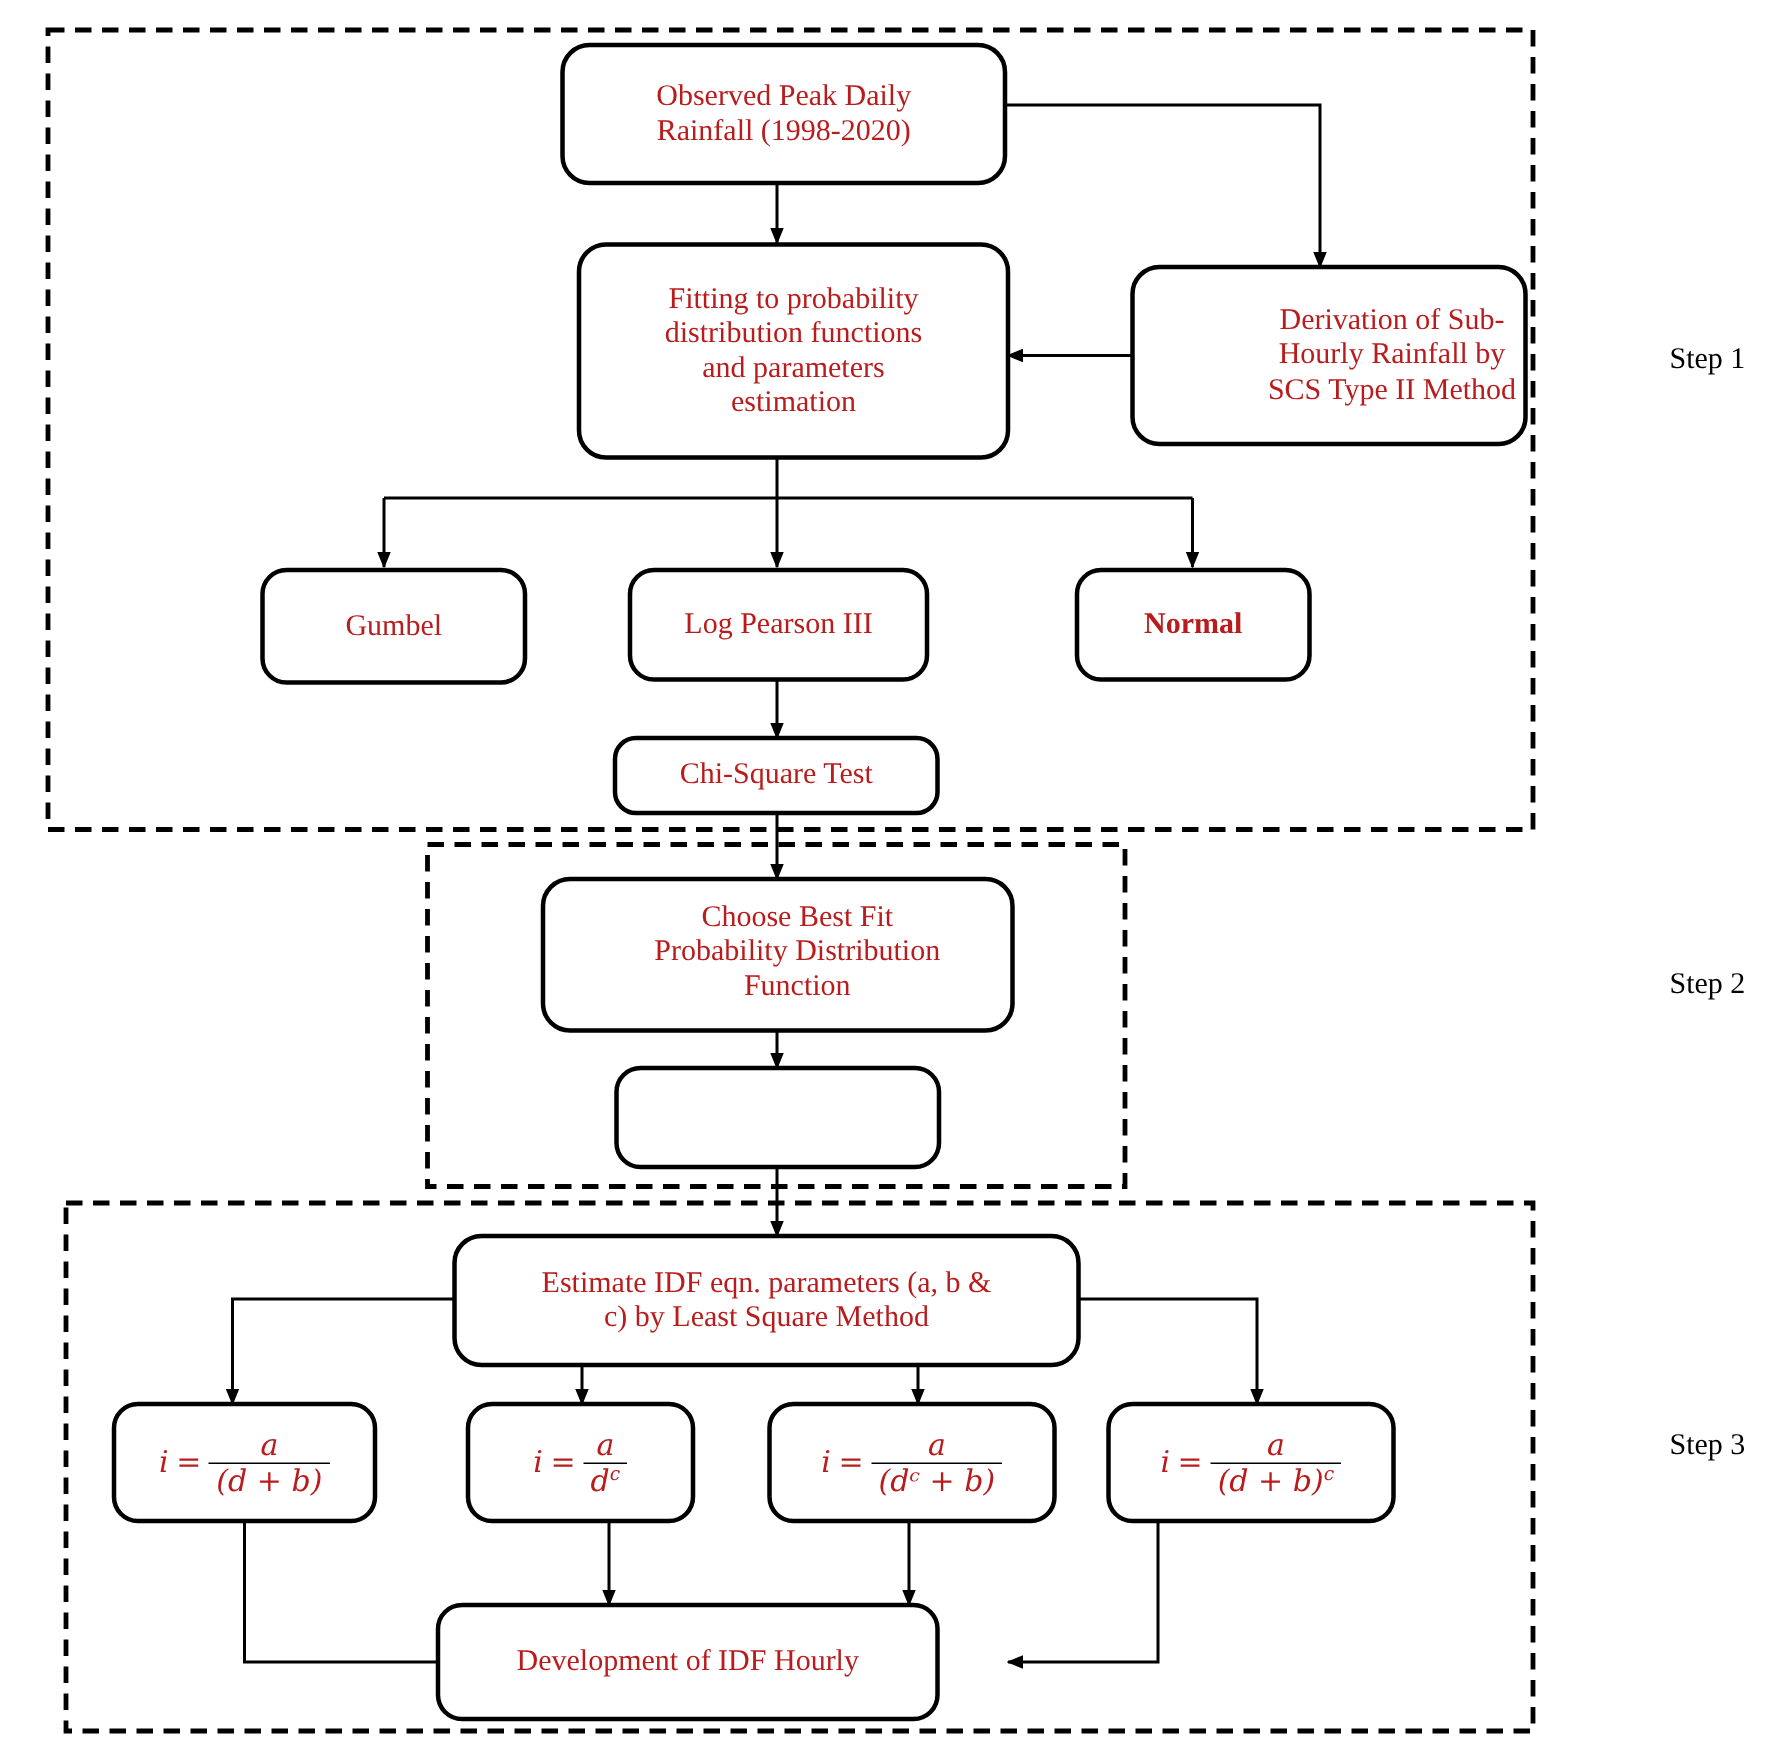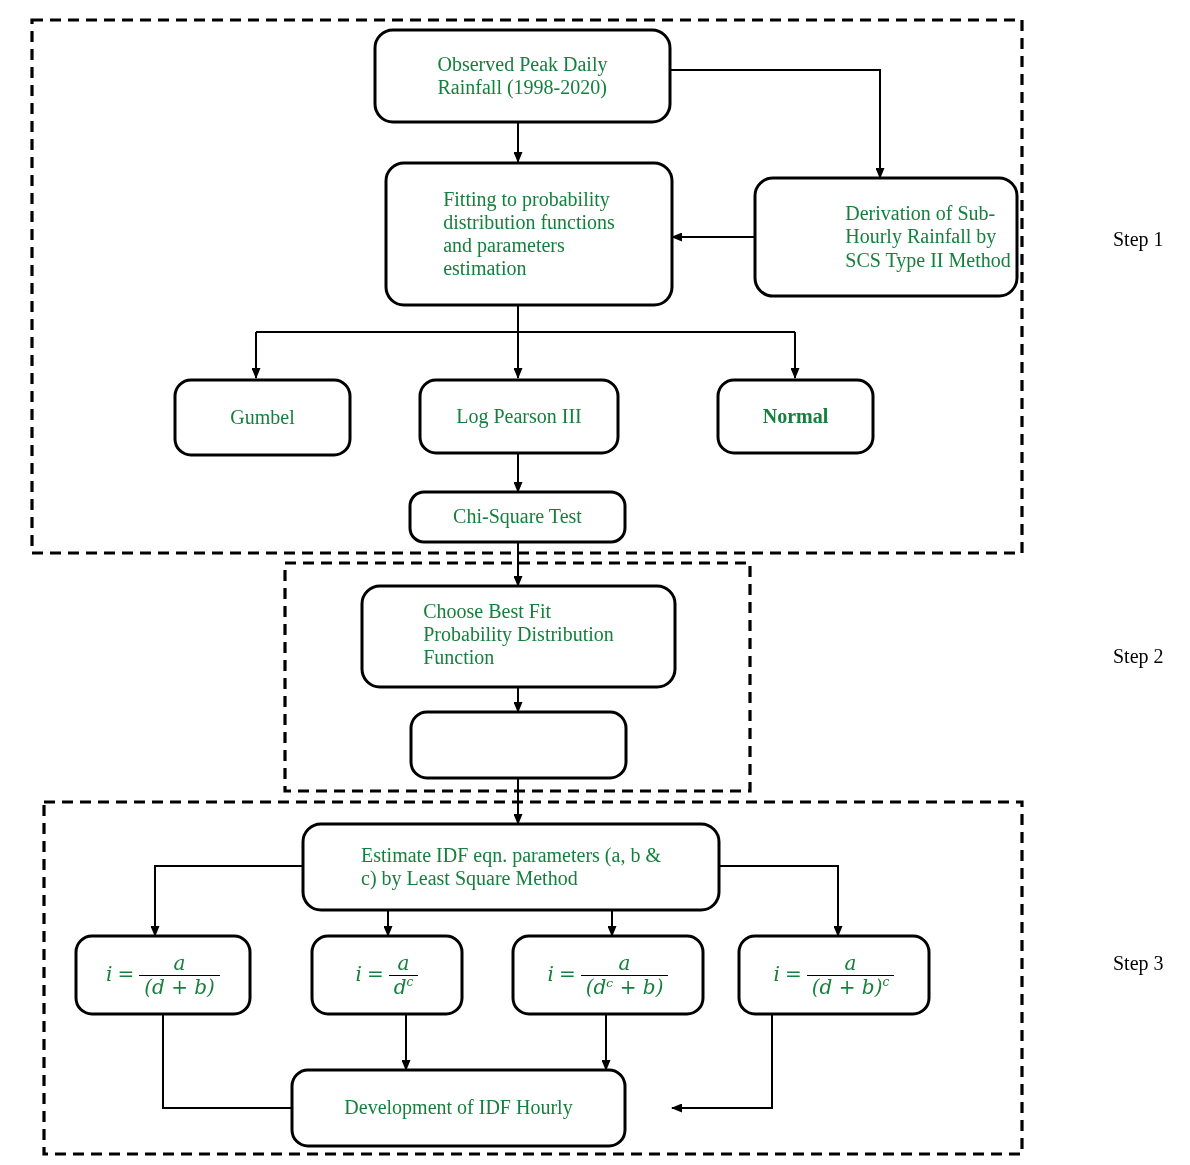--- a/index.html
+++ b/index.html
@@ -36,21 +36,22 @@
   .conn {
     stroke: #000000;
     stroke-width: 2;
     fill: none;
   }
   .node-label {
     position: absolute;
     display: flex;
     align-items: center;
     justify-content: center;
-    color: #15803d;
+    text-align: center;
+    color: #b91c1c;
     line-height: 1.16;
     font-size: 20px;
     pointer-events: none;
     overflow: hidden;
   }
   .step-label {
     position: absolute;
     font-size: 20px;
     color: #000000;
     white-space: nowrap;
@@ -85,20 +86,21 @@
     vertical-align: super;
     line-height: 0;
   }
   .spellcheck {
     border-bottom: 2.5px solid #2f5fc4;
     padding-bottom: 0px;
   }
   .clip-text {
     align-items: flex-start;
     padding-top: 8px;
+    padding-left: 13px;
   }
 </style>
 </head>
 <body>
 
 <div id="page">
 
   <svg class="flow" viewBox="0 0 1190 1165">
     <defs>
       <marker id="arrowhead" markerWidth="11" markerHeight="9" refX="10" refY="4.5" orient="auto" markerUnits="userSpaceOnUse">

